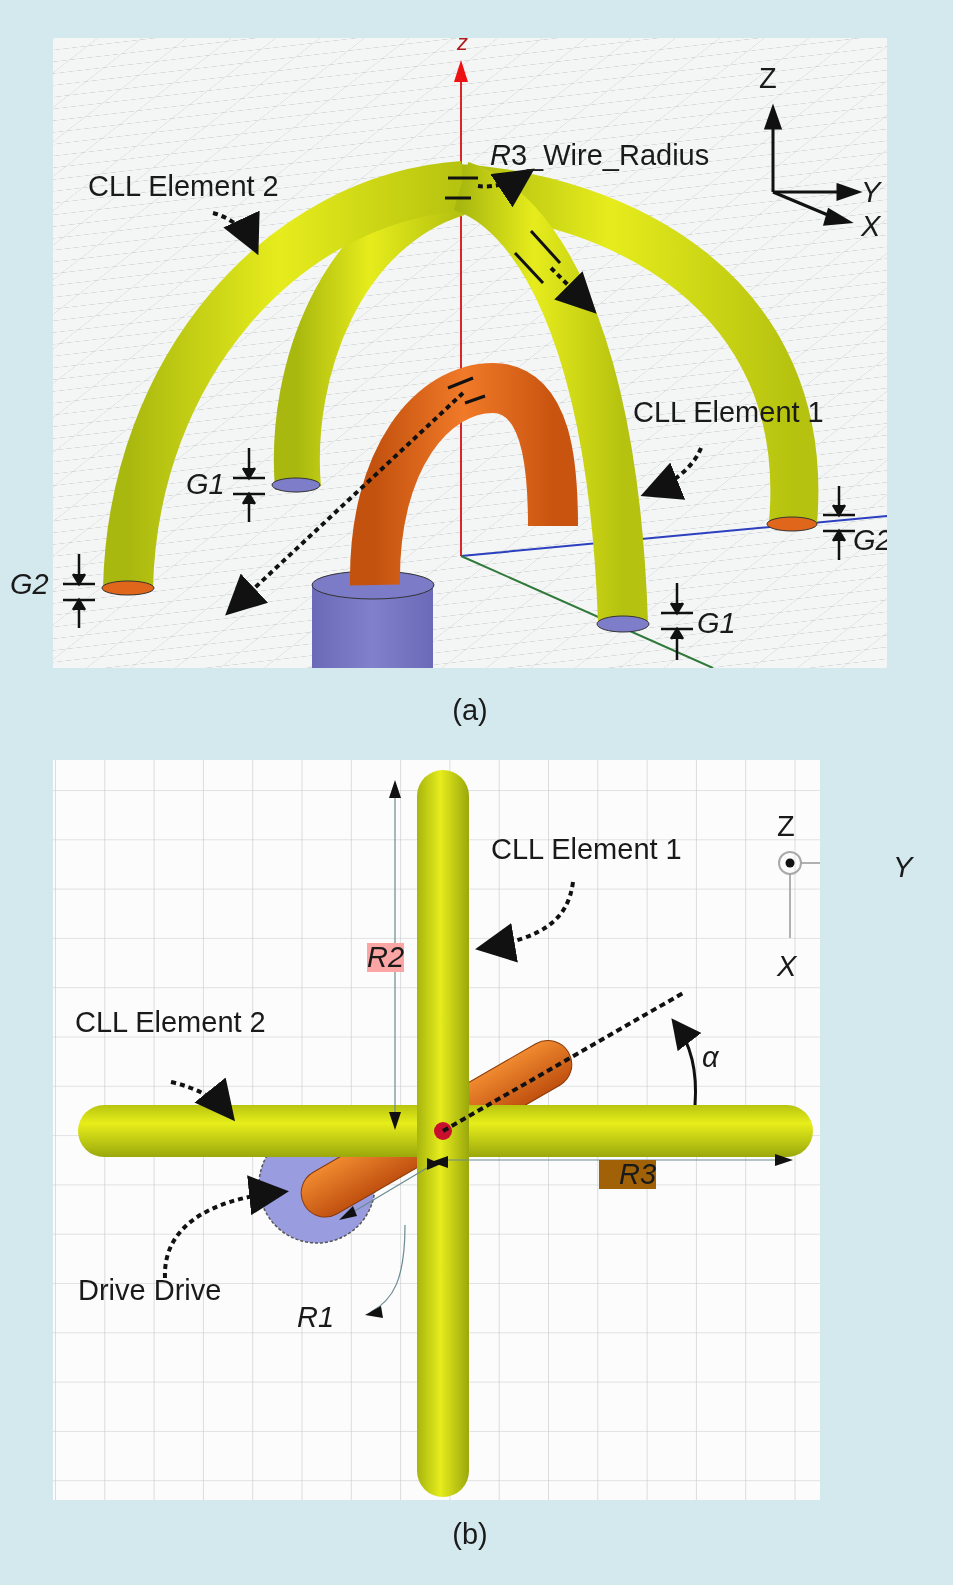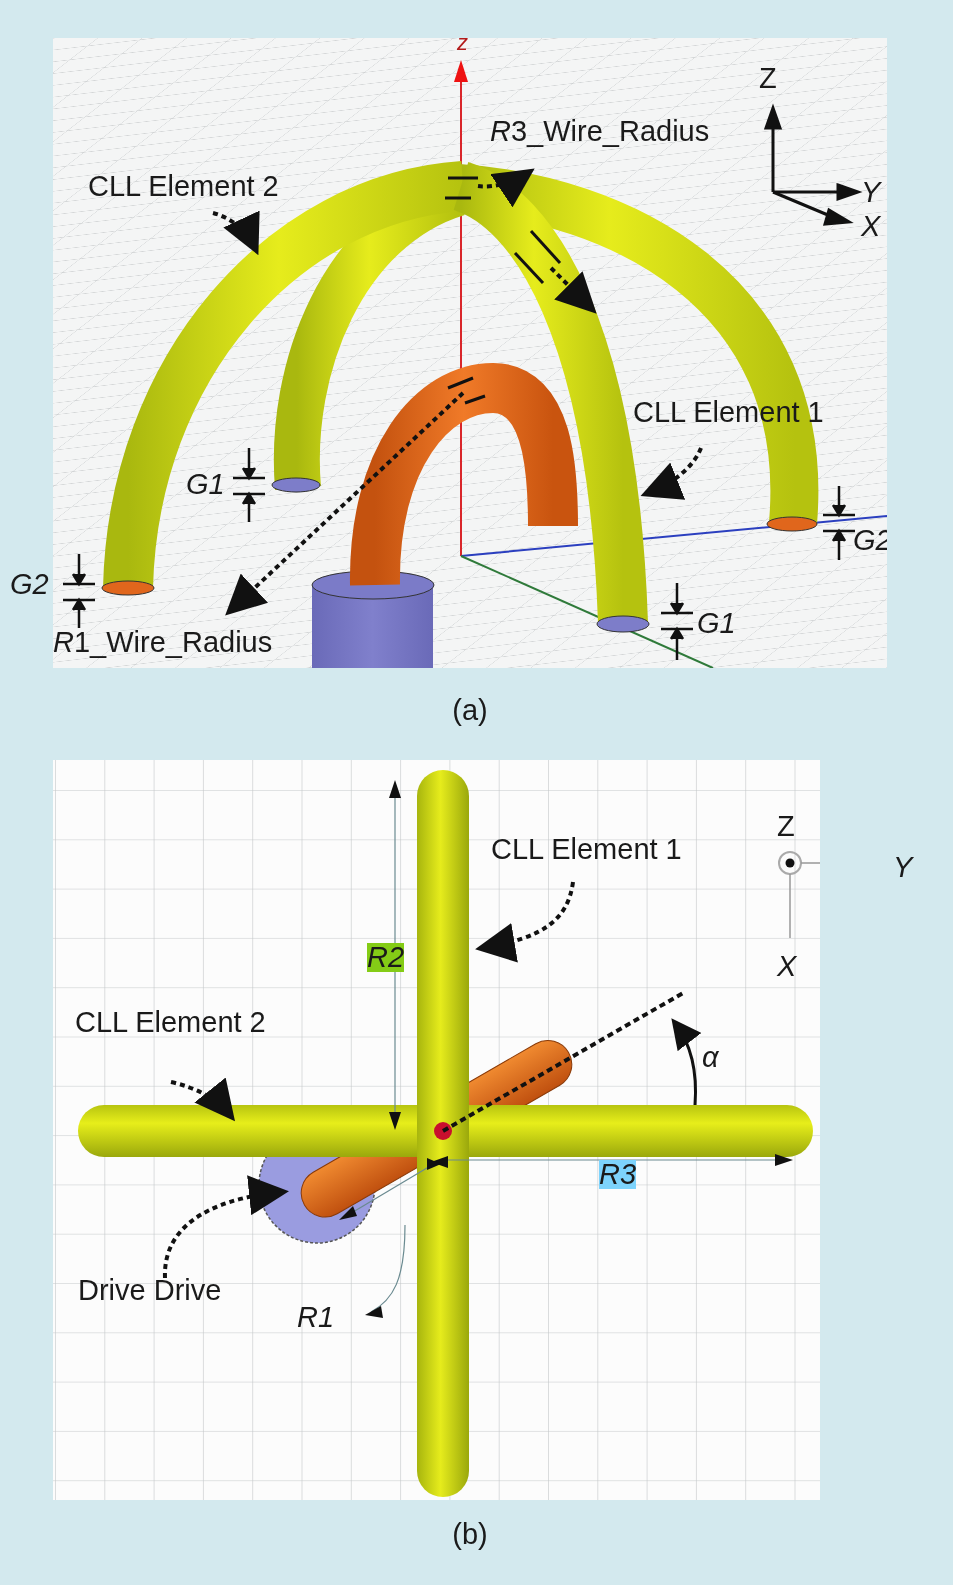--- a/index.html
+++ b/index.html
@@ -120,23 +120,22 @@
         <path d="M713,90 L720,70 L727,90 z"></path>
       <line x1="720" y1="154" x2="790" y2="154"></line>
         <path d="M785,147 L805,154 L785,161 z"></path>
       <line x1="720" y1="154" x2="782" y2="180"></line>
         <path d="M776,172 L796,184 L772,186 z"></path>
     </g>
   </svg>
 
   <span class="lbl" style="left:404px;top:-6px;color:#b31b1b;font-size:22px;font-style:italic;">z</span>
   <span class="lbl" style="left:35px;top:134px;">CLL Element 2</span>
-  <span class="lbl" style="left:437px;top:79px;"><i>R</i><span>3_Wire_Radius</span></span>
+  <span class="lbl" style="left:437px;top:103px;"><i>R</i><span>3_Wire_Radius</span></span>
   <span class="lbl" style="left:580px;top:360px;">CLL Element 1</span>
-  <span class="lbl" style="left:0px;top:590px;"><i>R</i><span>1_Wire_Radius</span></span>
   <span class="lbl" style="left:133px;top:432px;font-style:italic;">G1</span>
   <span class="lbl" style="left:644px;top:571px;font-style:italic;">G1</span>
   <span class="lbl" style="left:800px;top:488px;font-style:italic;">G2</span>
   <span class="lbl" style="left:706px;top:26px;">Z</span>
   <span class="lbl" style="left:808px;top:140px;font-style:italic;">Y</span>
   <span class="lbl" style="left:808px;top:174px;font-style:italic;">X</span>
 </div>
 <span class="lbl" style="left:10px;top:570px;font-style:italic;">G2</span>
 <div class="caption" style="left:430px;top:694px;">(a)</div>
 
@@ -206,21 +205,21 @@
       <circle cx="737" cy="103" r="11" fill="none" stroke="#aaa" stroke-width="2"></circle>
       <circle cx="737" cy="103" r="4.5" fill="#111"></circle>
       <line x1="748" y1="103" x2="832" y2="103" stroke="#999" stroke-width="1.5"></line>
       <line x1="737" y1="114" x2="737" y2="178" stroke="#999" stroke-width="1.5"></line>
     </g>
   </svg>
 
   <span class="lbl" style="left:438px;top:75px;">CLL Element 1</span>
   <span class="lbl" style="left:22px;top:248px;">CLL Element 2</span>
   <span class="lbl" style="left:25px;top:516px;">Drive Drive</span>
-  <span class="lbl" style="left:314px;top:183px;font-style:italic;background:#84cc16;">R2</span>
-  <span class="lbl" style="left:546px;top:400px;font-style:italic;background:#7dd3fc;">R3</span>
+  <span class="lbl" style="left:314px;top:183px;font-style:italic;background:#fca5a5;">R2</span>
+  <span class="lbl" style="left:546px;top:400px;font-style:italic;background:#a16207;padding-left:20px;">R3</span>
   <span class="lbl" style="left:244px;top:543px;font-style:italic;">R1</span>
   <span class="lbl" style="left:649px;top:283px;font-style:italic;">α</span>
   <span class="lbl" style="left:724px;top:52px;">Z</span>
   <span class="lbl" style="left:724px;top:192px;font-style:italic;">X</span>
 </div>
 <span class="lbl" style="left:893px;top:853px;font-style:italic;">Y</span>
 <div class="caption" style="left:430px;top:1518px;">(b)</div>
 
 </body></html>

